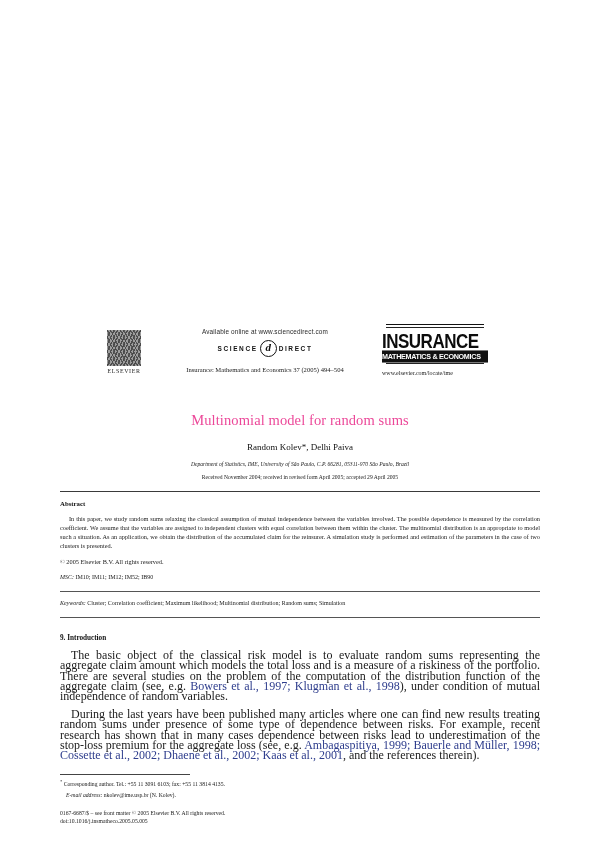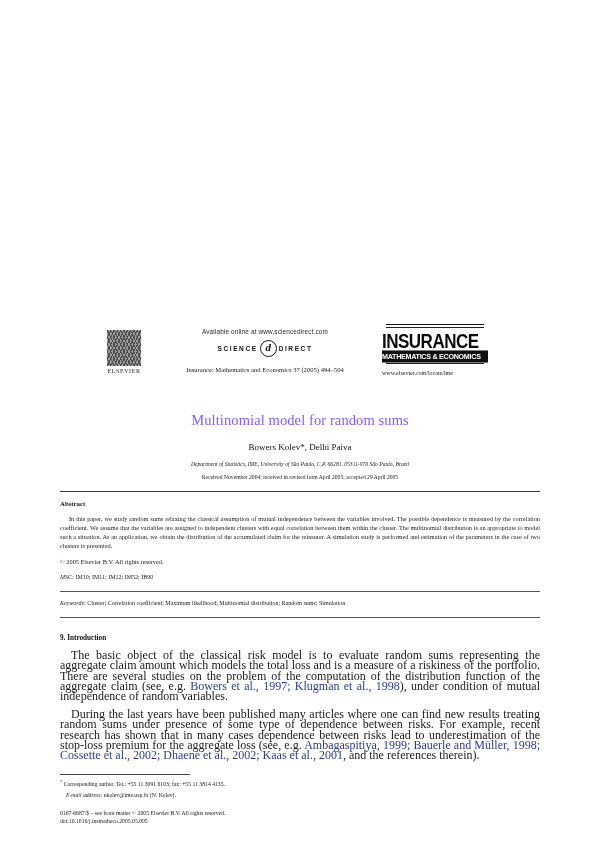--- a/index.html
+++ b/index.html
@@ -148,21 +148,21 @@
     font-size: 6px;
     color: #222;
     font-family: "Liberation Serif", serif;
   }
 
   
   .title {
     text-align: center;
     font-size: 14.5px;
     margin-top: 20px;
-    color: #8b5cf6;
+    color: #ec4899;
     letter-spacing: .1px;
   }
   .authors {
     text-align: center;
     font-size: 9px;
     margin-top: 13px;
     color: #111;
   }
   .affil {
     text-align: center;
@@ -285,21 +285,21 @@
         <div class="jl-rule"></div>
         <div class="jl-rule thin"></div>
         <div class="jl-title">INSURANCE</div>
         <div class="jl-sub">MATHEMATICS &amp; ECONOMICS</div>
         <div class="jl-rule thin"></div>
         <div class="jl-url">www.elsevier.com/locate/ime</div>
       </div>
     </div>
 
     <div class="title">Multinomial model for random sums</div>
-    <div class="authors">Bowers Kolev*, Delhi Paiva</div>
+    <div class="authors">Random Kolev*, Delhi Paiva</div>
     <div class="affil">Department of Statistics, IME, University of São Paulo, C.P. 66281, 05311-970 São Paulo, Brazil</div>
     <div class="received">Received November 2004; received in revised form April 2005; accepted 29 April 2005</div>
 
     <div class="rule"></div>
 
     <div class="abs-head">Abstract</div>
     <p class="abs-body">In this paper, we study random sums relaxing the classical assumption of mutual independence between the variables involved. The possible dependence is measured by the correlation coefficient. We assume that the variables are assigned to independent clusters with equal correlation between them within the cluster. The multinomial distribution is an appropriate to model such a situation. As an application, we obtain the distribution of the accumulated claim for the reinsurer. A simulation study is performed and estimation of the parameters in the case of two clusters is presented.</p>
     <div class="abs-copy">© 2005 Elsevier B.V. All rights reserved.</div>
 
     <div class="msc">

